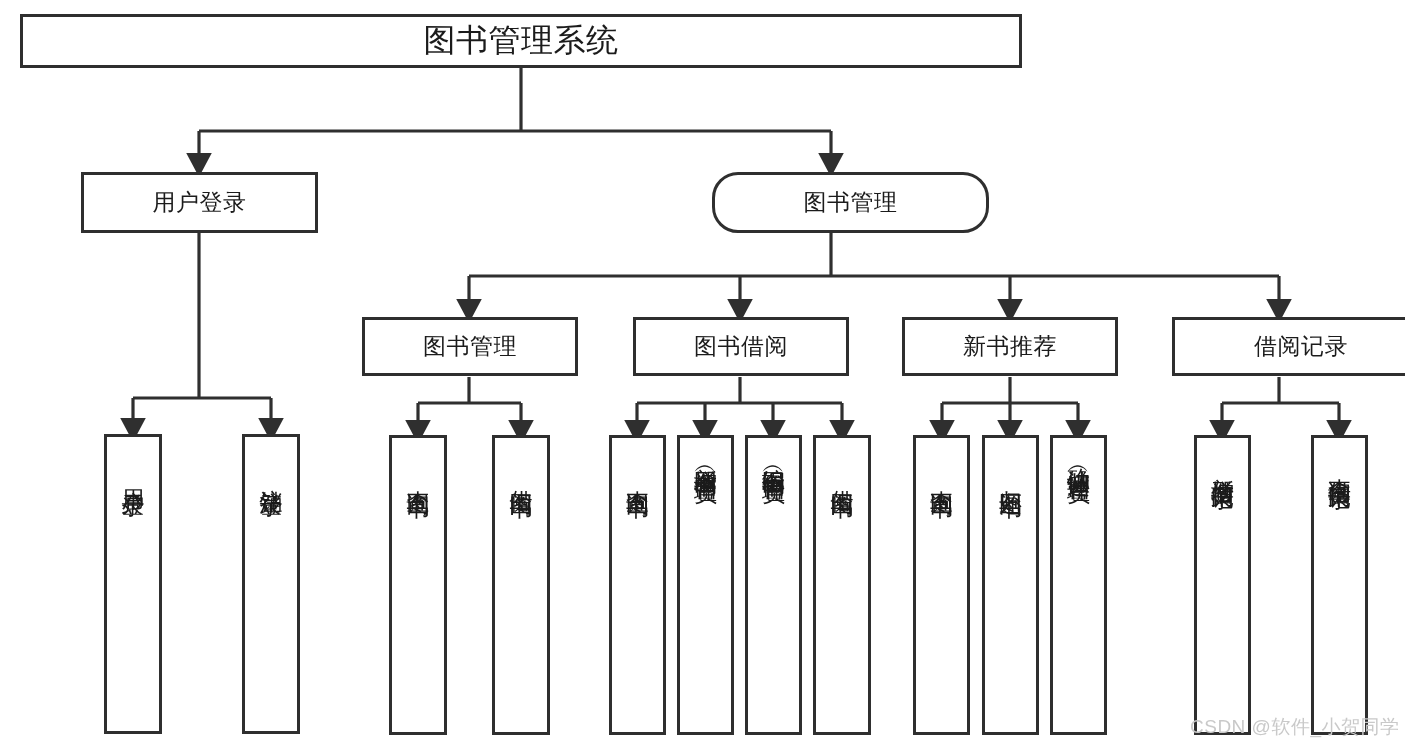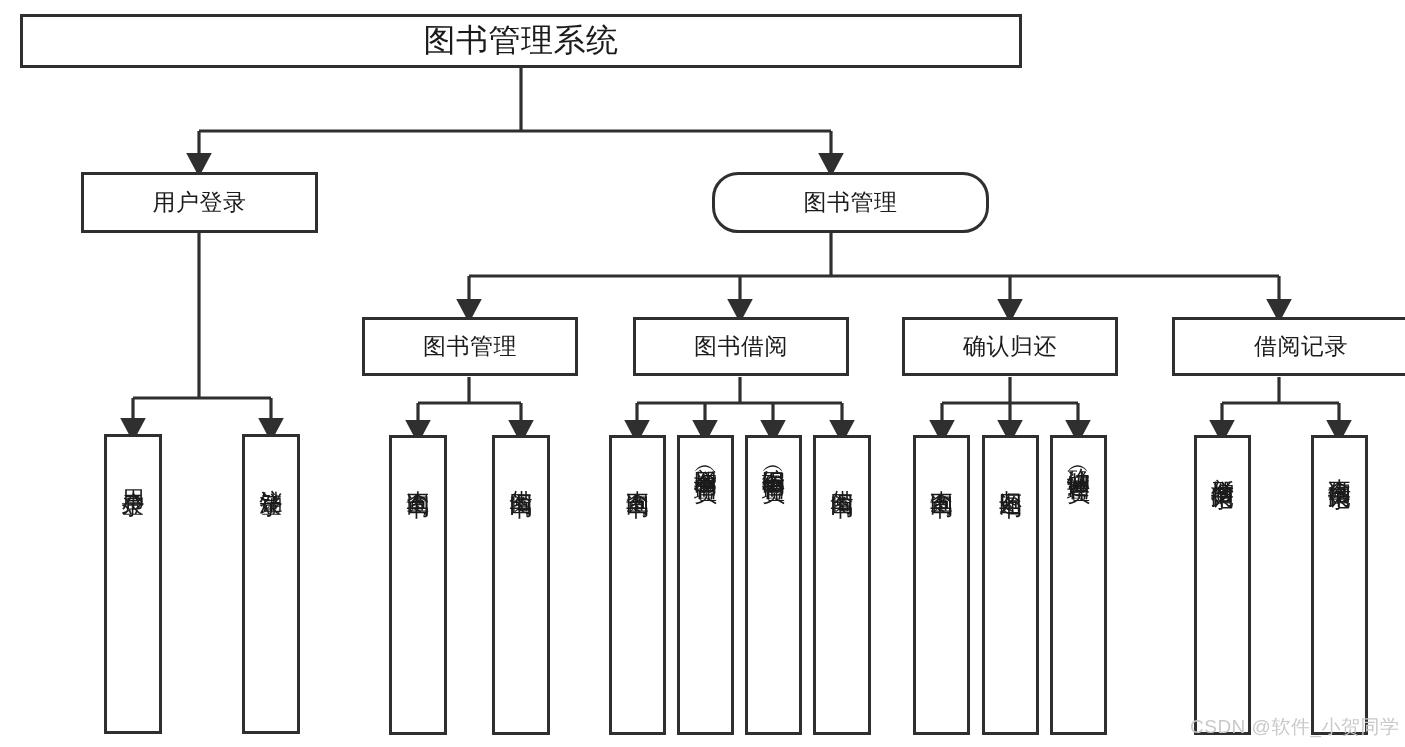--- a/index.html
+++ b/index.html
@@ -133,21 +133,21 @@
     <span class="label">图书管理</span>
   </div>
 
   <div class="node" style="left:362px; top:317px; width:216px; height:59px;">
     <span class="label">图书管理</span>
   </div>
   <div class="node" style="left:633px; top:317px; width:216px; height:59px;">
     <span class="label">图书借阅</span>
   </div>
   <div class="node" style="left:902px; top:317px; width:216px; height:59px;">
-    <span class="label">确认归还</span>
+    <span class="label">新书推荐</span>
   </div>
   <div class="node" style="left:1172px; top:317px; width:258px; height:59px;">
     <span class="label">借阅记录</span>
   </div>
 
   <div class="node leaf" style="left:104px; top:434px; width:58px; height:300px;">
     <span class="label">用户登录</span>
   </div>
   <div class="node leaf" style="left:242px; top:434px; width:58px; height:300px;">
     <span class="label">注销登录</span>

